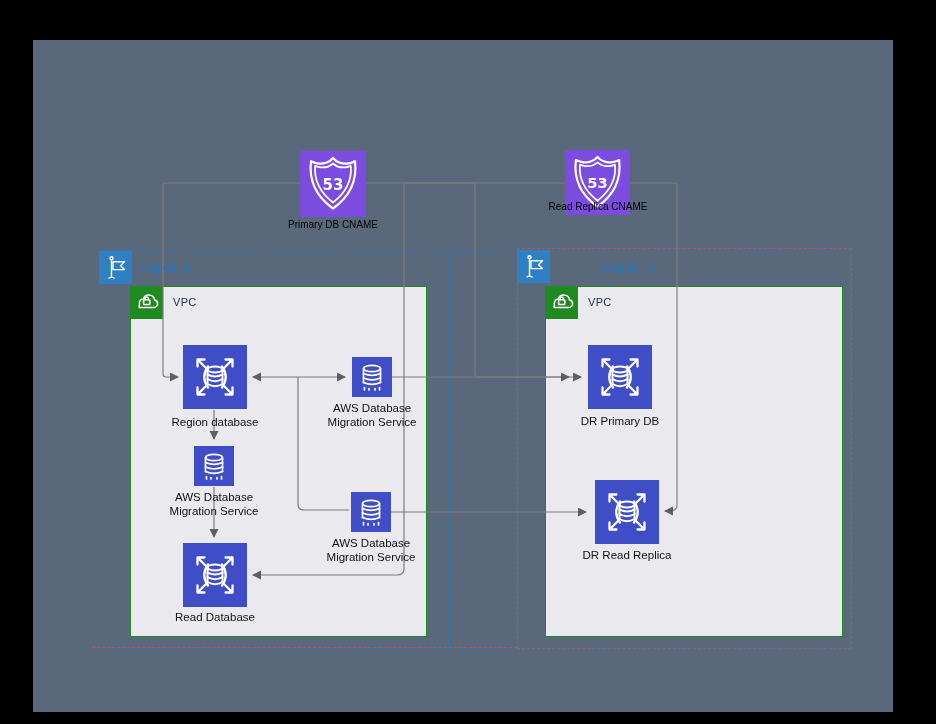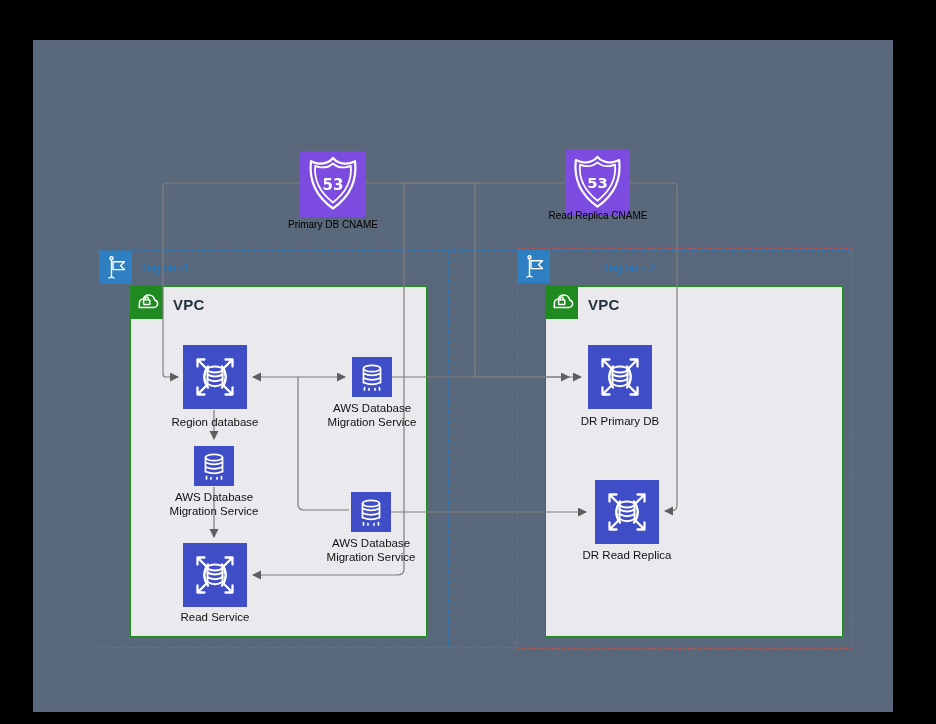--- a/index.html
+++ b/index.html
@@ -35,21 +35,21 @@
   .vpc{
     background:var(--vpc-fill,#E9E9EE);
     border:1px solid var(--green,#1F8A1F);
     box-sizing:border-box;
   }
   .vpc-tab{
     position:absolute;left:-1px;top:-1px;width:33px;height:33px;
     background:var(--green,#1F8A1F);
   }
   .vpc-label{
-    position:absolute;left:42px;top:9px;font-size:15px;font-weight:700;
+    position:absolute;left:42px;top:9px;font-size:11px;font-weight:400;
     color:var(--vpc-text,#23303E);letter-spacing:.3px;
   }
   
   .icon-sq{display:block;}
   .purple-bg{background:var(--purple,#7C4BE0);text-decoration:underline;}
   .blue-bg{background:var(--node-blue,#3F4EC7);}
   .flag-bg{background:var(--flag-blue,#2E80C2);}
   .node-label{
     width:110px;text-align:center;font-size:11.5px;line-height:13.5px;
     color:var(--label-dark,#111);transform:translateX(-55px);
@@ -133,21 +133,21 @@
 
   <div class="abs icon-sq purple-bg" style="left:532px;top:110px;width:65px;height:65px;">
     <svg width="65" height="65" viewBox="0 0 66 66">
       <g fill="none" stroke="#fff" stroke-linejoin="round">
         <path stroke-width="2.2" d="M33,7 C36,11 42,13.2 47,12.6 C50.5,12.2 53,11.2 55,10.2 C57,27 52,44 33,57.5 C14,44 9,27 11,10.2 C13,11.2 15.5,12.2 19,12.6 C24,13.2 30,11 33,7 Z"></path>
         <path stroke-width="1.8" d="M33,12.5 C35.8,15.2 40.8,16.8 45.3,16.3 C47.6,16 49.3,15.5 50.8,14.9 C52,28 47.3,40.5 33,51.5 C18.7,40.5 14,28 15.2,14.9 C16.7,15.5 18.4,16 20.7,16.3 C25.2,16.8 30.2,15.2 33,12.5 Z"></path>
       </g>
       <text x="33" y="39" text-anchor="middle" fill="#fff" font-family="DejaVu Sans, sans-serif" font-size="15" font-weight="bold">53</text>
     </svg>
   </div>
-  <div class="abs r53-label" style="left:565px;top:170px;">Read Replica CNAME</div>
+  <div class="abs r53-label" style="left:565px;top:161px;">Read Replica CNAME</div>
 
   <div class="abs icon-sq flag-bg" style="left:66px;top:211px;width:33px;height:33px;">
     <svg width="33" height="33" viewBox="0 0 33 33">
       <g fill="none" stroke="#fff" stroke-width="1.4" stroke-linejoin="round" stroke-linecap="round">
         <circle cx="12.5" cy="7.3" r="1.5"></circle>
         <path d="M12.5,9 V26.5"></path>
         <path d="M10,27 Q12.5,25.3 15,27"></path>
         <path d="M14,10.8 H25.5 L21.5,14.7 L25.5,18.6 H14 Z"></path>
       </g>
     </svg>
@@ -241,21 +241,21 @@
       </g>
       <g fill="none" stroke="#fff" stroke-width="2" stroke-linecap="round">
         <ellipse cx="32" cy="24.5" rx="7.5" ry="3"></ellipse>
         <path d="M24.5,24.5 V39 M39.5,24.5 V39"></path>
         <path d="M24.5,29.5 Q32,33.5 39.5,29.5"></path>
         <path d="M24.5,34.2 Q32,38.2 39.5,34.2"></path>
         <path d="M24.5,39 Q32,43.5 39.5,39"></path>
       </g>
     </svg>
   </div>
-  <div class="abs node-label" style="left:182px;top:571px;">Read Service</div>
+  <div class="abs node-label" style="left:182px;top:571px;">Read Database</div>
 
   <div class="abs icon-sq blue-bg" style="left:555px;top:305px;width:64px;height:64px;">
     <svg width="64" height="64" viewBox="0 0 64 64">
       <g fill="none" stroke="#fff" stroke-width="2.3" stroke-linecap="round" stroke-linejoin="round">
         <path d="M40,24 L49.5,14.5 M42.5,14.5 H49.5 V21.5"></path>
         <path d="M24,24 L14.5,14.5 M14.5,21.5 V14.5 H21.5"></path>
         <path d="M24,40 L14.5,49.5 M14.5,42.5 V49.5 H21.5"></path>
         <path d="M40,40 L49.5,49.5 M49.5,42.5 V49.5 H42.5"></path>
         <path d="M25,21.5 Q17.5,32 25,42.5"></path>
         <path d="M39,21.5 Q46.5,32 39,42.5"></path>

